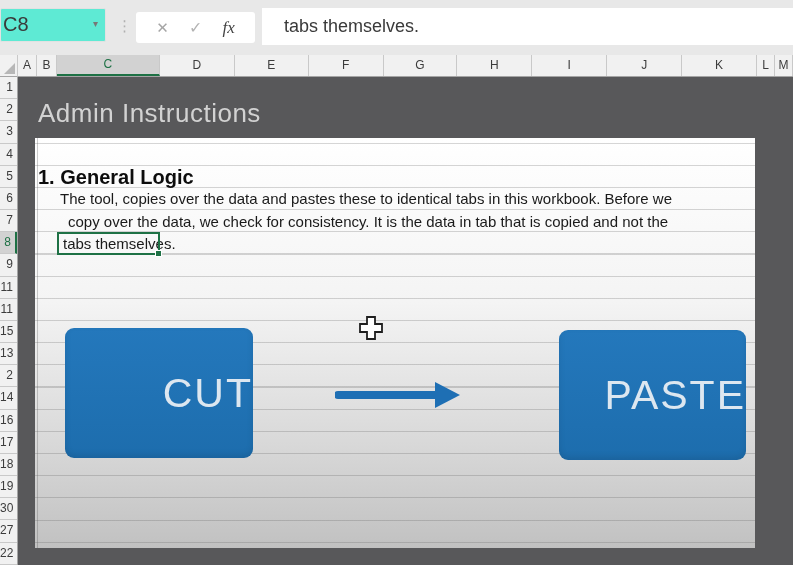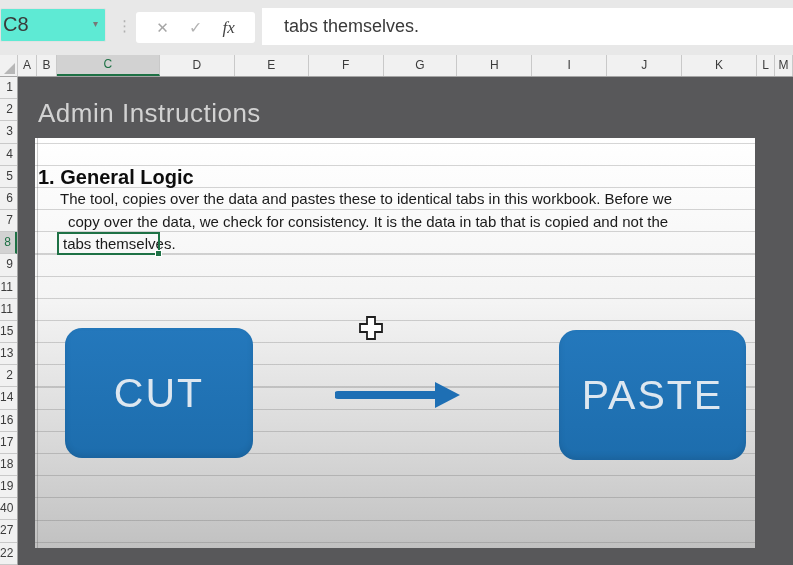--- a/index.html
+++ b/index.html
@@ -57,22 +57,22 @@
   .heading{position:absolute;left:20px;top:89px;font-size:20px;font-weight:bold;
            color:#0d0d0d;white-space:nowrap;}
   .bodyline{position:absolute;font-size:15px;color:#1a1a1a;white-space:nowrap;}
   .l1{left:42px;top:113px;}
   .l2{left:42px;top:135.5px;margin-left:8px;}
   .l3{left:45px;top:158px;}
   .selbox{position:absolute;left:39px;top:155px;width:103px;height:23px;
           border:2px solid #1E7145;box-sizing:border-box;}
   .handle{position:absolute;right:-4px;bottom:-4px;width:5px;height:5px;
           background:#1E7145;border:1px solid #fff;}
-  .btn{position:absolute;display:flex;align-items:center;justify-content:center;
-       background:linear-gradient(180deg,#2478bc 0%,#1d6dad 100%);border-radius:17px;
+  .btn{position:absolute;display:flex;align-items:center;justify-content:flex-end;
+       background:linear-gradient(180deg,#2478bc 0%,#1d6dad 100%);border-radius:9px;
        color:#dde7f0;font-size:41px;letter-spacing:2px;
        box-shadow:inset 0 -3px 6px rgba(0,0,0,.10);}
   .cut{left:47px;top:251px;width:188px;height:130px;}
   .paste{left:533px;top:253px;width:187px;height:130px;margin-left:8px;}
   .arrow{position:absolute;left:317px;top:303px;}
   .cursor{position:absolute;left:341px;top:239px;}
 </style>
 </head>
 <body>
 
@@ -126,21 +126,21 @@
     <div class="rh">11</div>
     <div class="rh">11</div>
     <div class="rh">15</div>
     <div class="rh">13</div>
     <div class="rh">2</div>
     <div class="rh">14</div>
     <div class="rh">16</div>
     <div class="rh">17</div>
     <div class="rh">18</div>
     <div class="rh">19</div>
-    <div class="rh">40</div>
+    <div class="rh">30</div>
     <div class="rh">27</div>
     <div class="rh">22</div>
   </div>
 
   <div class="gridarea">
     <div class="slide-title">Admin Instructions</div>
 
     <div class="panel">
       <span class="panel-edge"></span>
     </div>

